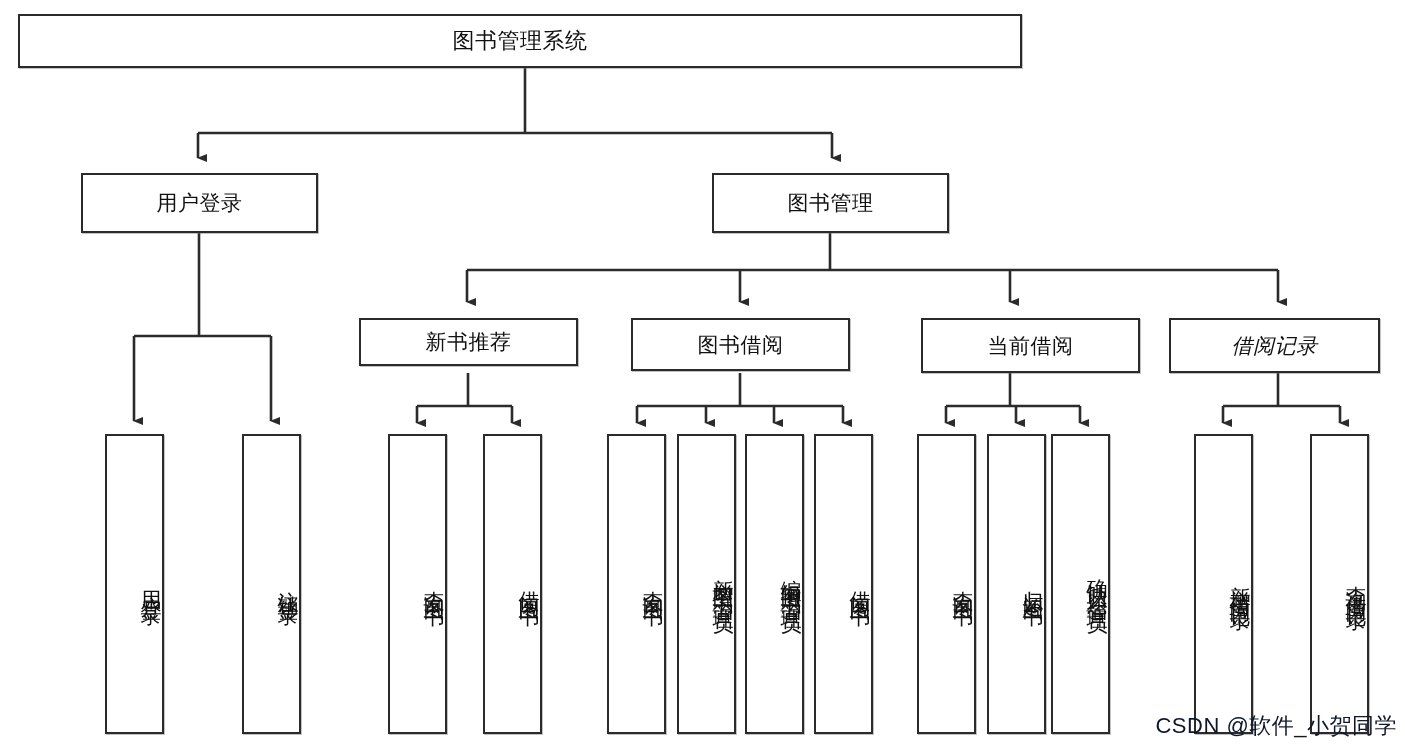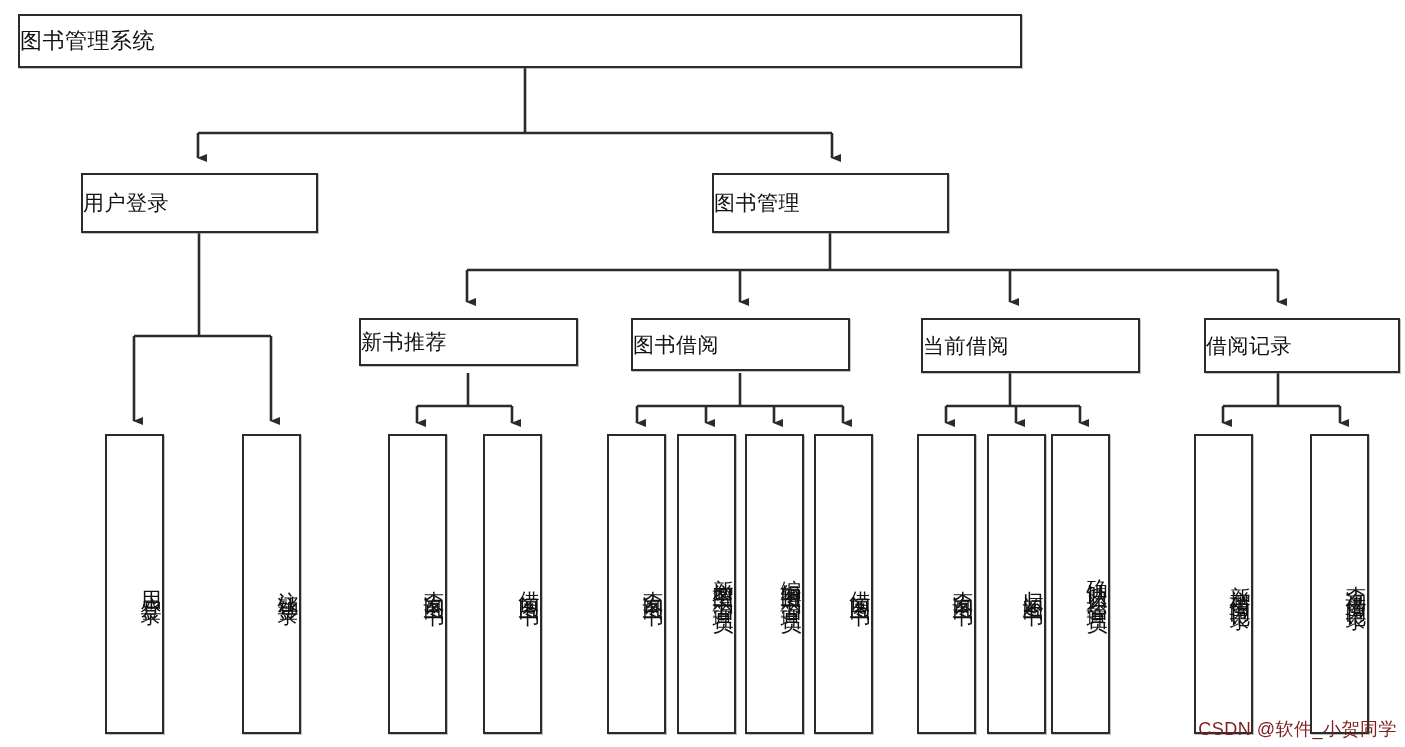--- a/index.html
+++ b/index.html
@@ -26,20 +26,21 @@
     height: 747px;
     pointer-events: none;
   }
   .node {
     position: absolute;
     box-sizing: border-box;
     background: #ffffff;
     border: 2px solid #2b2b2b;
     display: flex;
     align-items: center;
+    justify-content: center;
     color: #111111;
     box-shadow: 1px 1px 0 rgba(120,120,120,0.45);
   }
   .node.horizontal {
     font-size: 21px;
     letter-spacing: 0.5px;
     line-height: 1.1;
     white-space: nowrap;
   }
   .node.vertical {
@@ -56,22 +57,22 @@
   .node.vertical .node-label {
     display: block;
   }
   .node.root {
     font-size: 22px;
   }
   #watermark {
     position: absolute;
     right: 8px;
     bottom: 6px;
-    font-size: 18px;
-    color: #7f1d1d;
+    font-size: 22px;
+    color: #0f172a;
     letter-spacing: 0.5px;
     white-space: nowrap;
     user-select: none;
   }
 </style>
 </head>
 <body>
 
 <div id="diagram-root">
 
@@ -142,21 +143,21 @@
   </div>
 
   <div class="node horizontal" style="left:631px; top:318px; width:219px; height:53px;">
     <span class="node-label">图书借阅</span>
   </div>
 
   <div class="node horizontal" style="left:901px; top:318px; width:219px; height:55px;margin-left:20px;">
     <span class="node-label">当前借阅</span>
   </div>
 
-  <div class="node horizontal" style="left:1204px; top:318px; width:196px; height:55px;">
+  <div class="node horizontal" style="left:1169px; top:318px; width:211px; height:55px;font-style:italic;">
     <span class="node-label">借阅记录</span>
   </div>
 
   <div class="node vertical" style="left:105px; top:434px; width:59px; height:300px;">
     <span class="node-label">用户登录</span>
   </div>
 
   <div class="node vertical" style="left:242px; top:434px; width:59px; height:300px;">
     <span class="node-label">注销登录</span>
   </div>

